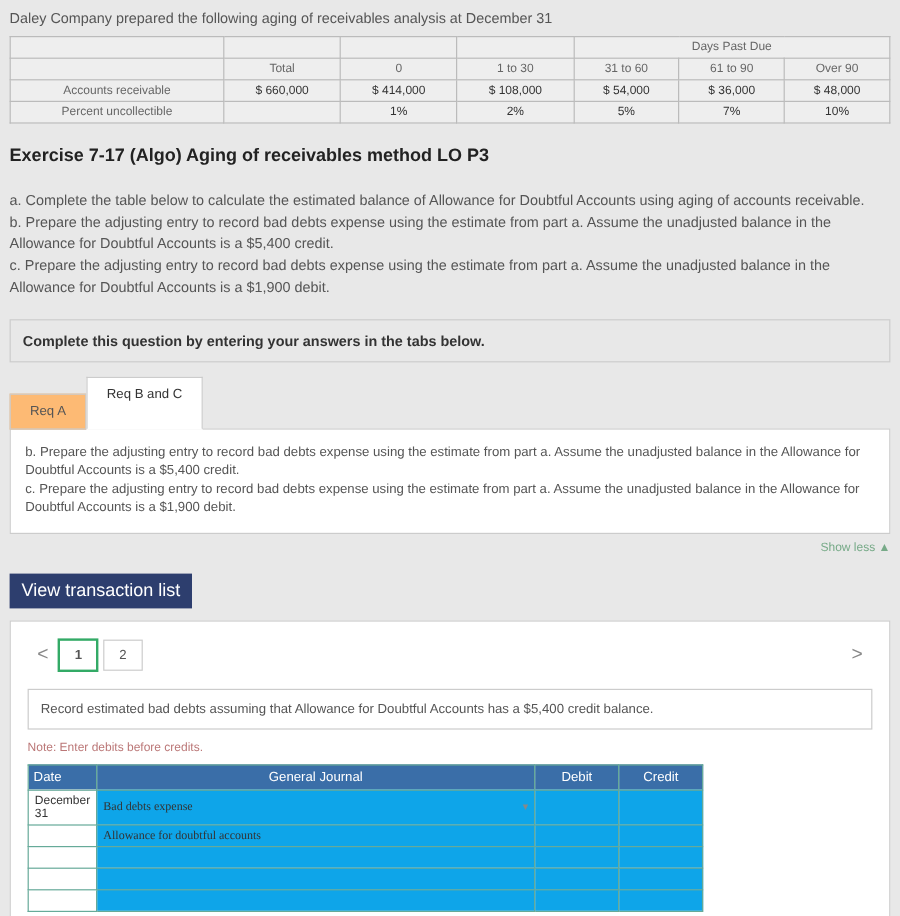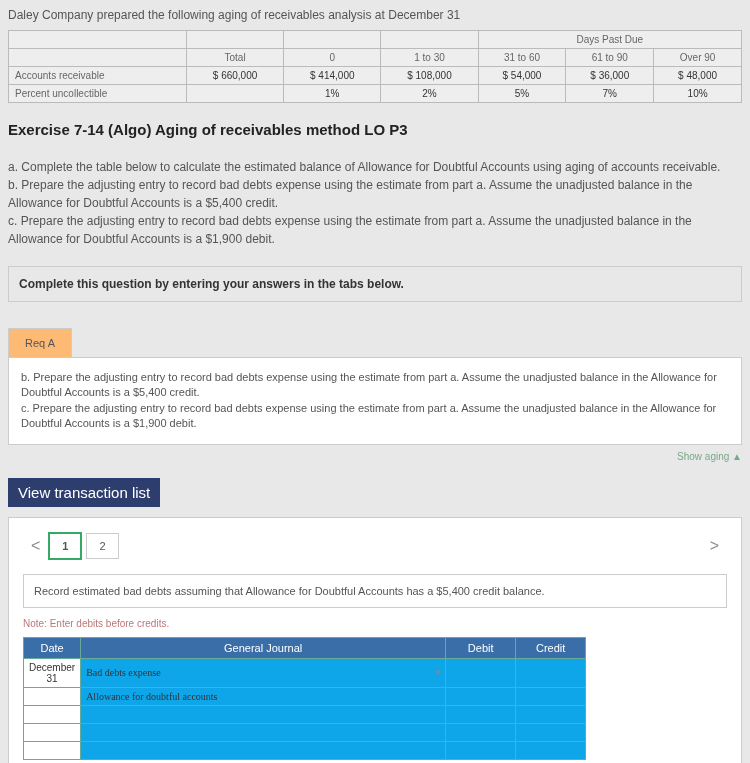--- a/index.html
+++ b/index.html
@@ -2,21 +2,21 @@
 <html><head>
 <meta charset="utf-8">
 <style>
   * { box-sizing: border-box; margin: 0; padding: 0; }
   body { font-family: Arial, sans-serif; font-size: 12px; color: #333; background: #e8e8e8; width: 750px; }
   .page { padding: 8px; }
   .intro { color: #555; font-size: 12px; margin-bottom: 8px; filter: blur(0.3px); }
 
   .aging-table { border-collapse: collapse; width: 100%; margin-bottom: 18px; background: #eee; }
   .aging-table td, .aging-table th { border: 1px solid #bbb; padding: 3px 6px; font-size: 10px; color: #333; text-align: center; }
-  .aging-table .row-label { text-align: left; font-weight: normal; color: #666; }
+  .aging-table .row-label { text-align: center; font-weight: normal; color: #666; }
   .aging-table .header-row td { color: #666; margin-top: 16px; }
 
   .section-heading { font-size: 15px; font-weight: bold; color: #222; margin: 14px 0 20px 0; }
 
   .instructions { font-size: 12px; color: #555; line-height: 1.5; margin: 6px 0 18px 0; }
 
   .complete-bar { background: #e8e8e8; border: 1px solid #ccc; padding: 10px; font-weight: bold; font-size: 12px; color: #333; margin-bottom: 12px; }
 
   .tabs { display: flex; gap: 0; margin-bottom: -1px; }
   .tab { border: 1px solid #ccc; padding: 8px 16px; background: #fff; font-size: 11px; color: #555; }
@@ -38,21 +38,21 @@
   .pager .nav.right { position: absolute; right: 14px; }
   .pager .pnum { border: 1px solid #ccc; padding: 6px 12px; font-size: 11px; color: #555; margin-right: 4px; }
   .pager .pnum.active { border: 2px solid #3a6; font-weight: bold; }
 
   .record-box { border: 1px solid #ccc; padding: 10px; font-size: 11px; color: #555; margin-bottom: 10px; }
   .note { font-size: 10px; color: #b77; margin-bottom: 8px; }
 
   .je-table { border-collapse: collapse; width: 80%; }
   .je-table th { background: #3a6ea8; color: #fff; border: 1px solid #6a9; padding: 4px; font-size: 11px; font-weight: normal; }
   .je-table td { border: 1px solid #6a9; padding: 3px 5px; font-size: 10px; height: 18px; background: #fff; margin-top: 44px; }
-  .je-table .date-col { width: 48px; text-align: center; }
+  .je-table .date-col { width: 48px; text-align: left; }
   .je-table .gj-col { width: auto; }
   .je-table .amt-col { width: 70px; }
   .je-table td.cell-input { background: #0ea5e9; font-family: Liberation Serif, serif; }
   .dropdown-ind { float: right; color: #888; font-size: 9px; }
 
   .icon-chev::before { content: "▾"; }
 </style>
 </head>
 <body>
 
@@ -92,40 +92,41 @@
       <td></td>
       <td>1%</td>
       <td>2%</td>
       <td>5%</td>
       <td>7%</td>
       <td>10%</td>
     </tr>
   </tbody>
     </table>
 
-  <div class="section-heading">Exercise 7-14 (Algo) Aging of receivables method LO P3</div>
+  <div class="section-heading">Exercise 7-17 (Algo) Aging of receivables method LO P3</div>
 
   <div class="instructions">
     <div>a. Complete the table below to calculate the estimated balance of Allowance for Doubtful Accounts using aging of accounts receivable.</div>
     <div>b. Prepare the adjusting entry to record bad debts expense using the estimate from part a. Assume the unadjusted balance in the Allowance for Doubtful Accounts is a $5,400 credit.</div>
     <div>c. Prepare the adjusting entry to record bad debts expense using the estimate from part a. Assume the unadjusted balance in the Allowance for Doubtful Accounts is a $1,900 debit.</div>
   </div>
 
   <div class="complete-bar">Complete this question by entering your answers in the tabs below.</div>
 
   <div class="tabs">
     <div class="tab inactive">Req A</div>
+    <div class="tab active">Req B and C</div>
   </div>
 
   <div class="tab-content">
     <div>b. Prepare the adjusting entry to record bad debts expense using the estimate from part a. Assume the unadjusted balance in the Allowance for Doubtful Accounts is a $5,400 credit.</div>
     <div>c. Prepare the adjusting entry to record bad debts expense using the estimate from part a. Assume the unadjusted balance in the Allowance for Doubtful Accounts is a $1,900 debit.</div>
   </div>
 
-  <div class="show-less"><span>Show aging ▲</span></div>
+  <div class="show-less"><span>Show less ▲</span></div>
 
   <div class="view-trans">View transaction list</div>
 
   <div class="worksheet">
 
     <div class="pager">
       <span class="nav">&lt;</span>
       <span class="pnum active">1</span>
       <span class="pnum">2</span>
       <span class="nav right">&gt;</span>

